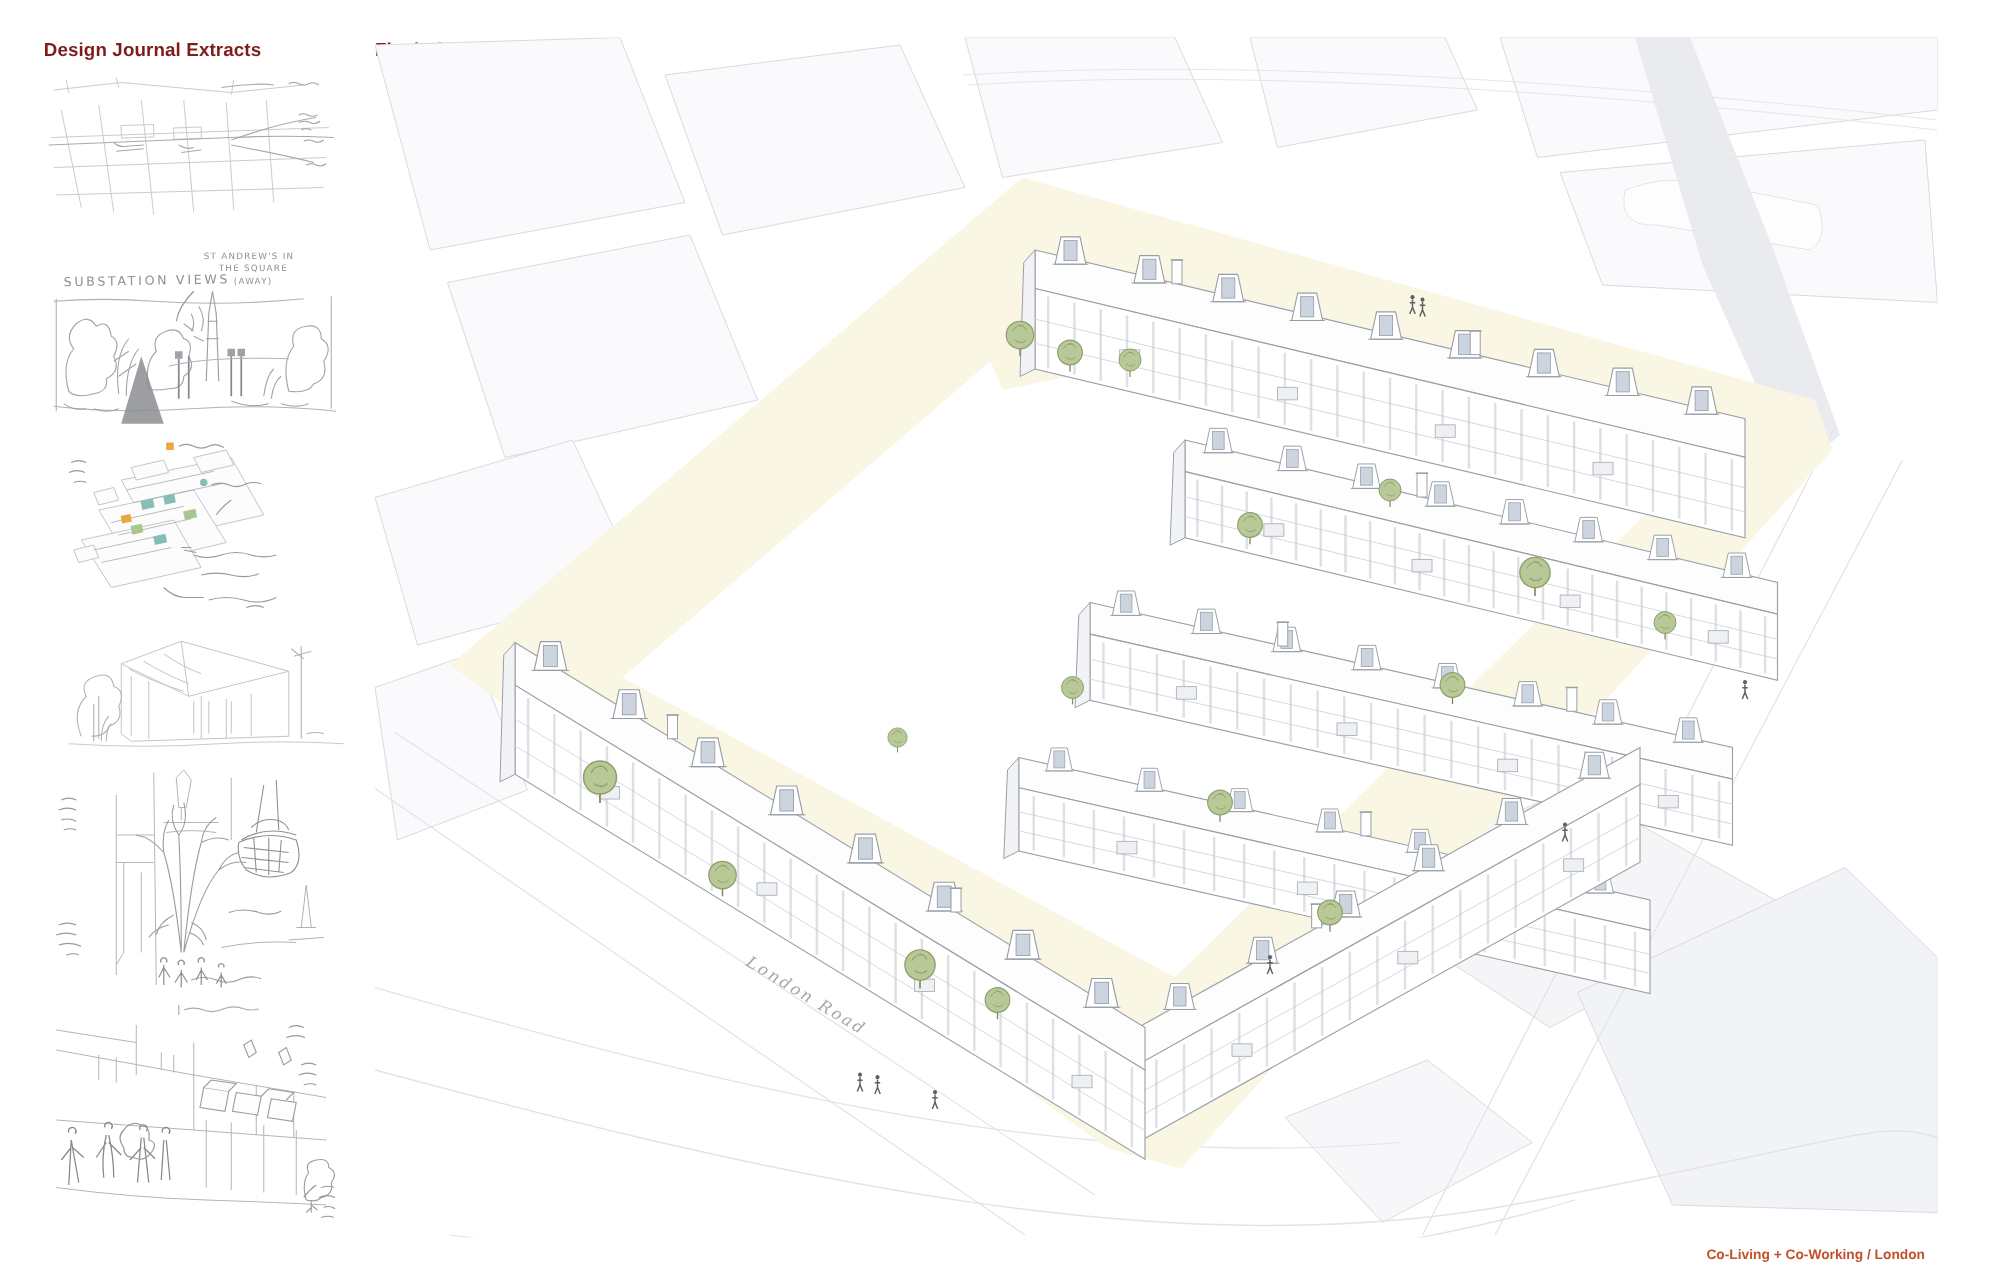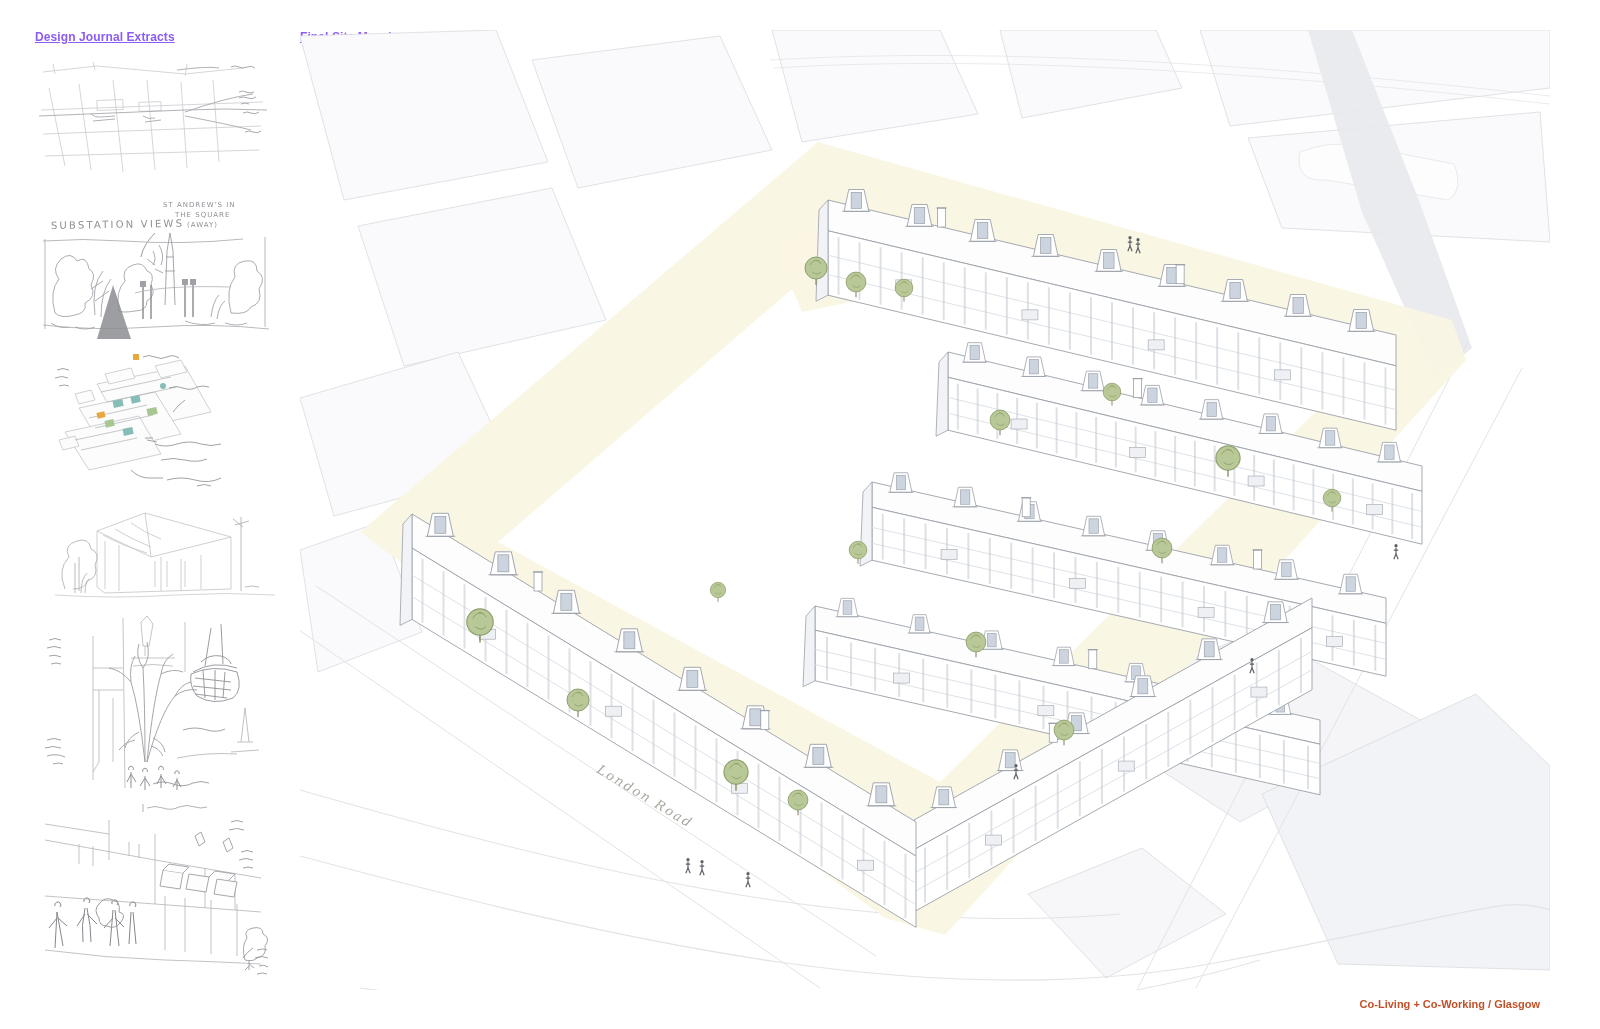--- a/index.html
+++ b/index.html
@@ -1,18 +1,18 @@
 <!DOCTYPE html>
 <html><head>
 <meta charset="utf-8">
 <style>
   html,body{margin:0;padding:0;background:#ffffff;}
   .board{position:relative;width:1600px;height:1029px;background:#ffffff;overflow:hidden;
          font-family:"Liberation Sans",sans-serif;}
-  .head{position:absolute;font-size:12px;font-weight:bold;color:#8b5cf6;letter-spacing:.1px;text-decoration:underline;}
+  .head{position:absolute;font-size:15px;font-weight:bold;color:#7f1d1d;letter-spacing:.1px;}
   .foot{position:absolute;font-size:11px;font-weight:bold;color:#c0512a;}
   figure{margin:0;padding:0;position:absolute;}
   .pencil-title{font-family:"DejaVu Sans",sans-serif;}
   svg{display:block;}
 </style>
 </head>
 <body>
 
 <div class="board">
 
@@ -559,14 +559,14 @@
         <use href="#fig" transform="translate(716,742) scale(0.9)"></use>
         <use href="#fig" transform="translate(830,214) scale(0.9)"></use>
         <use href="#fig" transform="translate(838,216) scale(0.9)"></use>
         <use href="#fig" transform="translate(952,636) scale(0.9)"></use>
         <use href="#fig" transform="translate(1096,522) scale(0.9)"></use>
       </g>
 
     <text x="296" y="742" transform="rotate(31 296 742)" font-family="'DejaVu Serif',serif" font-style="italic" font-size="13" fill="#a7a89f" letter-spacing="2">London Road</text>
   </svg>
 
-  <div class="foot" style="right:60px;top:998px;">Co-Living + Co-Working / Glasgow</div>
+  <div class="foot" style="right:60px;top:998px;">Co-Living + Co-Working / London</div>
 </div>
 
 </body></html>

